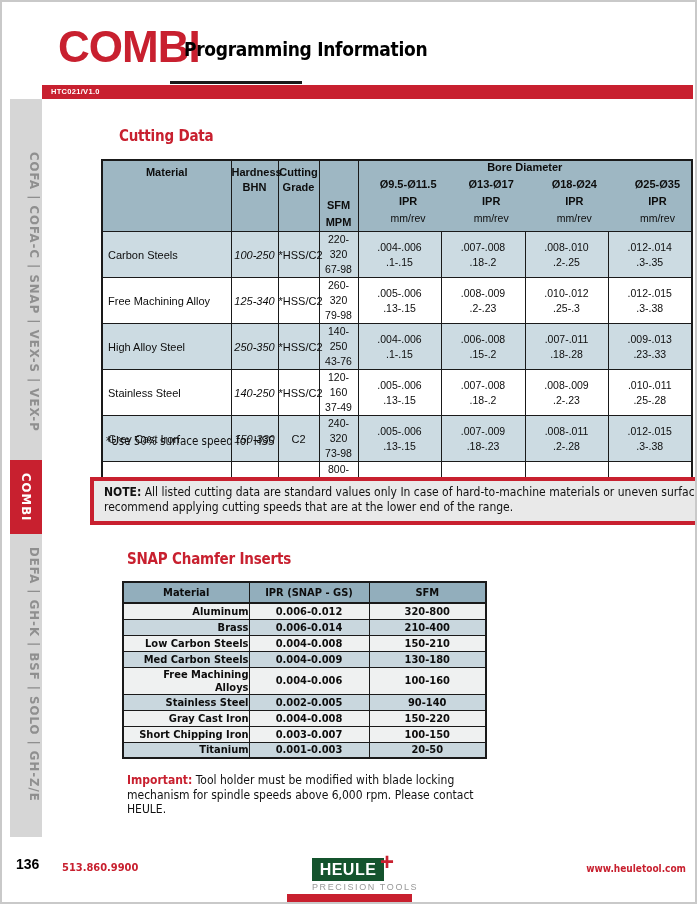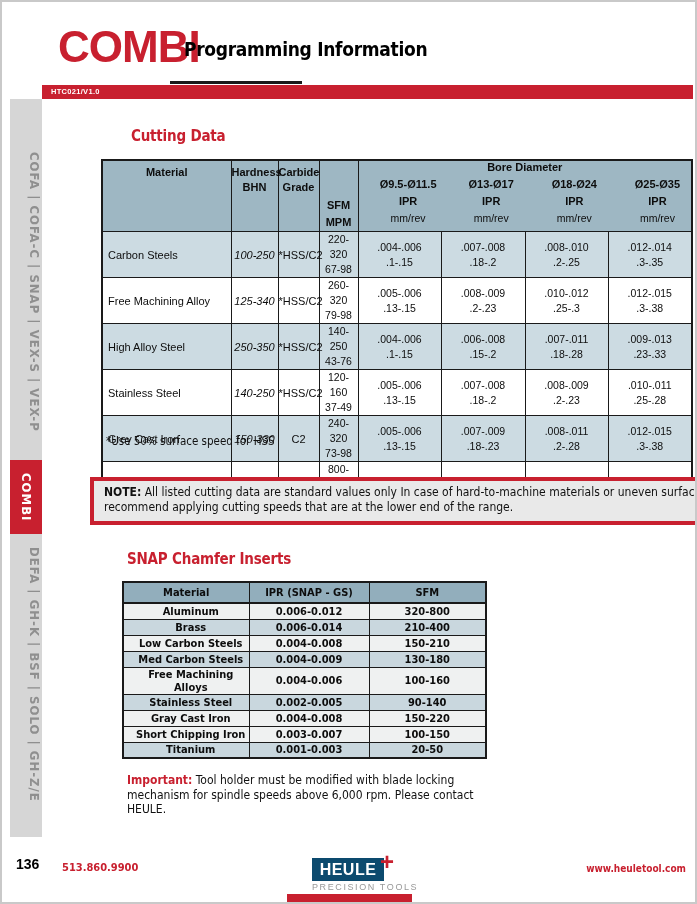--- a/index.html
+++ b/index.html
@@ -30,21 +30,21 @@
   .side-top{top:33px;height:320px;}
   .side-bottom{top:443px;height:265px;}
   .side-active{position:absolute;left:0;top:361px;width:32px;height:74px;background:#c8202f;
         display:flex;align-items:center;justify-content:center;}
   .side-active span{writing-mode:vertical-rl;text-orientation:mixed;color:#fff;
         font-weight:bold;font-size:13px;letter-spacing:1px;
         font-family:"DejaVu Sans","Liberation Sans",sans-serif;font-stretch:condensed;}
 
   
   .h-red{position:absolute;color:#c8202f;font-weight:bold;font-size:15px;letter-spacing:-0.2px;}
-  .h-cutting{left:117px;top:125px;margin-left:12px;}
+  .h-cutting{left:117px;top:125px;}
   .h-snap{left:125px;top:548px;}
 
   
   .cut-table{position:absolute;left:99px;top:157px;width:590px;border-collapse:collapse;
         table-layout:fixed;font-size:11px;color:#0d0d0d;}
   .cut-table th,.cut-table td{border:1px solid #1a1a1a;padding:0;}
   .cut-table{border:2px solid #1a1a1a;}
   .cut-table thead th{background:#9eb7c3;font-weight:bold;vertical-align:top;height:70px;}
   .hcell{padding-top:4px;line-height:15px;text-align:center;}
   .bore-head{padding-top:3px;}
@@ -75,34 +75,34 @@
   
   .snap-table{position:absolute;left:120px;top:579px;width:363px;border-collapse:collapse;
         table-layout:fixed;font-size:11px;color:#0d0d0d;border:2px solid #1a1a1a;
         font-family:"DejaVu Sans","Liberation Sans",sans-serif;font-stretch:condensed;}
   .snap-table th,.snap-table td{border:1px solid #1a1a1a;padding:0;font-weight:bold;}
   .snap-table thead th{background:#92aebc;height:19px;text-align:center;
         border-bottom:2px solid #1a1a1a;}
   .snap-table tbody tr{height:16px;}
   .snap-table tbody tr.sshade td{background:#c9d7de;}
   .snap-table tbody tr td{background:#eff1f1;}
-  .snap-table td.smat{text-align:center;padding-left:9px;margin-left:8px;}
+  .snap-table td.smat{text-align:right;padding-left:9px;margin-left:8px;}
   .snap-table td.sc{text-align:center;}
 
   
   .important{position:absolute;left:125px;top:771px;width:368px;font-size:12px;
         line-height:14.5px;color:#111;}
   .important .lbl{color:#c8202f;font-weight:bold;}
 
   
   .page-num{position:absolute;left:14px;top:854px;font-size:14px;font-weight:900;color:#000;}
   .phone{position:absolute;left:60px;top:859px;font-size:11px;font-weight:bold;color:#c8202f;}
   .site{position:absolute;right:9px;top:861px;font-size:10px;font-weight:bold;color:#c8202f;}
   .heule{position:absolute;left:310px;top:856px;width:86px;}
-  .heule-box{position:relative;width:72px;height:23px;background:#0c4a6e;
+  .heule-box{position:relative;width:72px;height:23px;background:#14532d;
         display:flex;align-items:center;justify-content:center;}
   .heule-box span{color:#fff;font-weight:900;font-size:16px;letter-spacing:0.5px;}
   .heule-plus{position:absolute;left:68px;top:-8px;color:#c8202f;font-size:24px;
         font-weight:900;line-height:24px;}
   .heule-sub{margin-top:1px;font-size:9px;letter-spacing:1.6px;color:#989898;white-space:nowrap;}
   .bottom-strip{position:absolute;left:285px;top:892px;width:125px;height:10px;background:#c8202f;}
 </style>
 </head>
 <body>
 
@@ -142,21 +142,21 @@
           <div class="hcell">Material</div>
         </th>
         <th>
           <div class="hcell">
             <div>Hardness</div>
             <div>BHN</div>
           </div>
         </th>
         <th>
           <div class="hcell">
-            <div>Carbide</div>
+            <div>Cutting</div>
             <div>Grade</div>
           </div>
         </th>
         <th>
           <div class="speed-head">
             <div>SFM</div>
             <div>MPM</div>
           </div>
         </th>
         <th colspan="4" class="bore-head">

